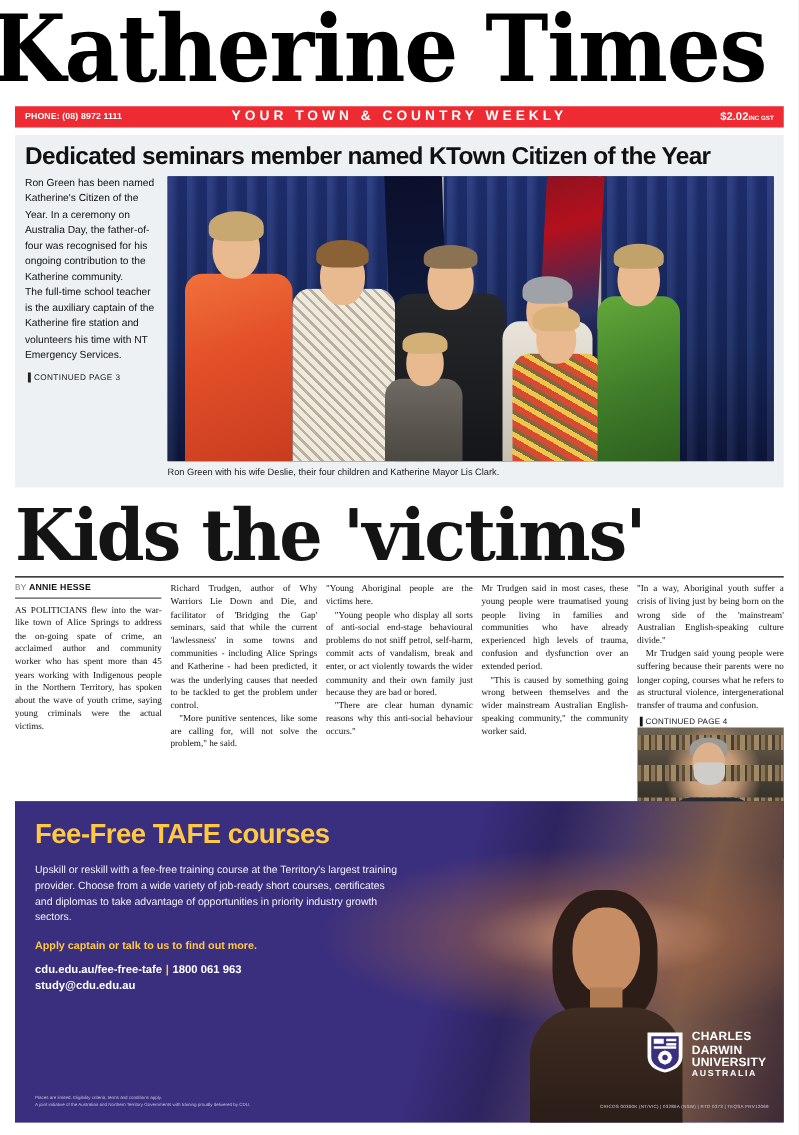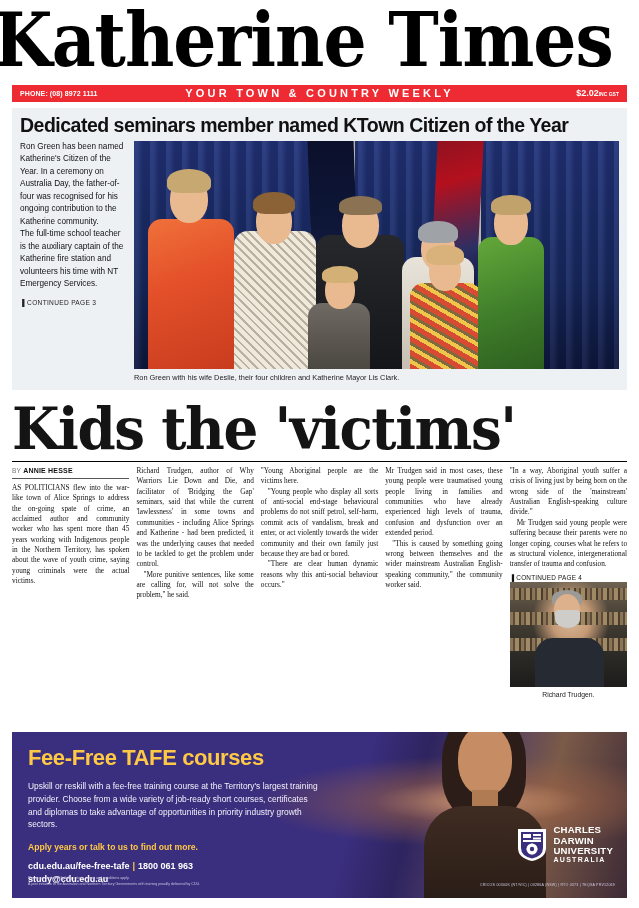--- a/index.html
+++ b/index.html
@@ -284,21 +284,21 @@
     text-align: center;
     color: #222;
   }
 
   
   .ad {
     position: absolute;
     left: 12px;
     right: 12px;
     bottom: 10px;
-    height: 166px;
+    height: 257px;
     overflow: hidden;
     background: #3b2f80;
   }
   .ad-bg {
     position: absolute; inset: 0;
     background:
       radial-gradient(ellipse at 76% 42%, rgba(210,150,110,0.95) 0%, rgba(160,100,70,0.5) 16%, transparent 34%),
       linear-gradient(105deg, #3a2e7e 0%, #3a2e7e 55%, #2e245f 64%, #4a3a68 72%, #7b5a48 84%, #3d2a36 100%);
   }
   .ad-person {
@@ -385,21 +385,20 @@
     color: #cfc9e2;
     z-index: 3;
     letter-spacing: 0.2px;
   }
   
   .cdu {
     position: absolute;
     right: 14px;
     bottom: 34px;
     display: flex;
-    align-items: center;
     gap: 6px;
     z-index: 4;
   }
   .cdu-shield {
     width: 30px; height: 34px;
     position: relative;
   }
   .cdu-name {
     color: #fff;
     font-size: 9.6px;
@@ -542,21 +541,21 @@
     <div class="ad-person">
       <div class="ad-p-hair"></div>
       <div class="ad-p-face"></div>
       <div class="ad-p-neck"></div>
       <div class="ad-p-body"></div>
     </div>
 
     <div class="ad-inner">
       <div class="ad-head">Fee-Free TAFE courses</div>
       <div class="ad-body">Upskill or reskill with a fee-free training course at the Territory's largest training provider. Choose from a wide variety of job-ready short courses, certificates and diplomas to take advantage of opportunities in priority industry growth sectors.</div>
-      <div class="ad-cta">Apply years or talk to us to find out more.</div>
+      <div class="ad-cta">Apply captain or talk to us to find out more.</div>
       <div class="ad-contact">
         <span>cdu.edu.au/fee-free-tafe</span><span class="sep">|</span><span>1800 061 963</span><br>
         <span>study@cdu.edu.au</span>
       </div>
     </div>
 
     <div class="cdu">
       <div class="cdu-shield">
         <svg viewBox="0 0 30 34" width="30" height="34" aria-hidden="true">
           <path d="M1 1 H29 V20 Q29 30 15 33 Q1 30 1 20 Z" fill="#ffffff"></path>

